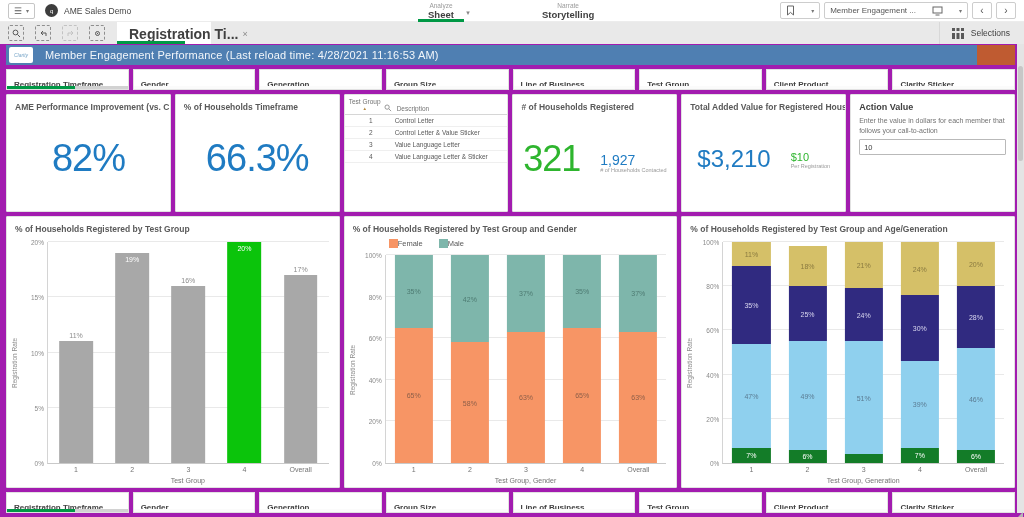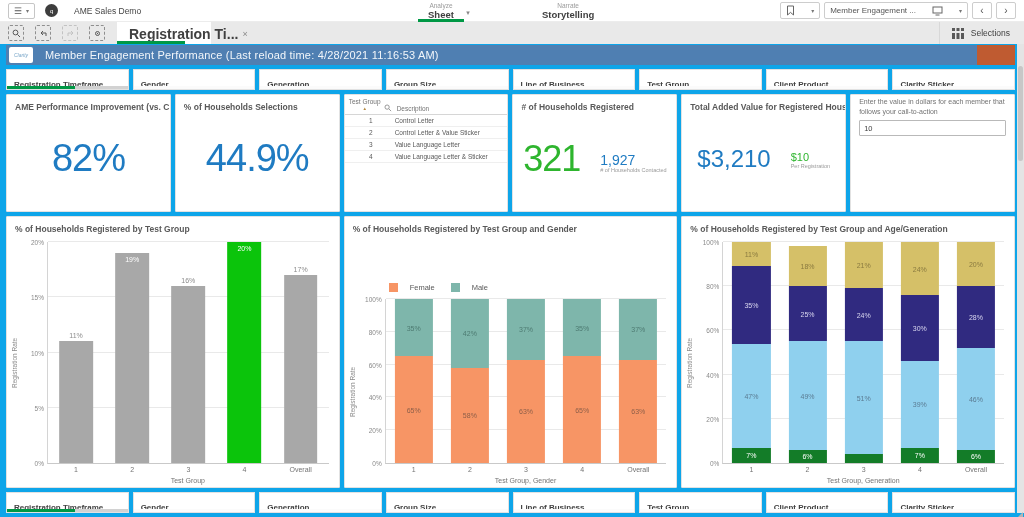--- a/index.html
+++ b/index.html
@@ -5,21 +5,21 @@
   * { margin:0; padding:0; box-sizing:border-box; }
   html,body { width:1024px; height:517px; overflow:hidden; }
   body { font-family:"Liberation Sans", sans-serif; background:#fff; color:#404040; }
   .app { position:relative; width:1024px; height:517px; overflow:hidden; background:#fff; }
 
   
   .topbar { height:22px; background:#fff; display:flex; align-items:center; padding:0 8px; position:relative; border-bottom:1px solid #ececec; }
   .menu-btn { display:flex; align-items:center; gap:4px; border:1px solid #c6c6c6; border-radius:2px; padding:1px 5px; height:16px; font-size:9px; color:#555; background:#fff; }
   .caret { font-size:6px; color:#777; }
   .applogo { width:13px; height:13px; border-radius:50%; background:#3d3d3d; color:#fff; font-size:6px; display:flex; align-items:center; justify-content:center; margin-left:10px; }
-  .app-title { font-size:8.5px; color:#444; margin-left:16px; }
+  .app-title { font-size:8.5px; color:#444; margin-left:6px; }
   .nav-item { position:absolute; top:0; height:22px; text-align:center; padding:2px 10px 0; }
   .nav-item .nlabel { font-size:6.5px; color:#9a9a9a; line-height:7px; }
   .nav-item .nvalue { font-size:9.5px; color:#404040; font-weight:bold; line-height:11px; }
   .nav-analyze { left:418px; border-bottom:3px solid #009845; }
   .nav-narrate { left:532px; }
   .nav-caret { position:absolute; right:-6px; top:9px; font-size:7px; color:#888; }
   .top-right { margin-left:auto; display:flex; align-items:center; gap:4px; }
   .tbtn { display:flex; align-items:center; gap:16px; border:1px solid #cdcdcd; border-radius:2px; background:#fff; height:17px; padding:0 5px; font-size:8px; color:#555; }
   .tbtn svg { display:block; }
   .navbtn { width:20px; justify-content:center; font-size:10px; color:#555; }
@@ -32,21 +32,21 @@
   .tool svg { display:block; }
   .sheet-tab { width:94px; background:#fff; position:relative; padding:2px 6px 0 8px; margin-left:6px; }
   .sheet-tab .trow { display:flex; align-items:center; }
   .tab-title { font-size:14px; font-weight:bold; color:#404040; white-space:nowrap; }
   .tab-close { margin-left:auto; font-size:9px; color:#8a8a8a; padding-left:4px; }
   .tab-sub { font-size:6px; color:#9a9a9a; line-height:7px; }
   .tab-underline { position:absolute; left:0; bottom:0; width:72%; height:3px; background:#009845; }
   .selections { margin-left:auto; display:flex; align-items:center; gap:7px; padding:0 14px 0 12px; border-left:1px solid #d8d8d8; font-size:8.5px; color:#404040; }
 
   
-  .stage { position:absolute; top:44px; left:0; right:0; bottom:0; background:#0ea5e9; padding:1px 9px 4px 6px; display:flex; flex-direction:column; gap:4px; }
+  .stage { position:absolute; top:44px; left:0; right:0; bottom:0; background:#a21caf; padding:1px 9px 4px 6px; display:flex; flex-direction:column; gap:4px; }
   .header-bar { height:20px; background:#4f7fb2; display:flex; align-items:center; position:relative; flex:0 0 auto; }
   .header-logo { width:24px; height:16px; background:#fff; border-radius:2px; margin-left:3px; display:flex; align-items:center; justify-content:center; font-size:5px; color:#7aa7c9; font-style:italic; }
   .header-title { color:#f2f6fa; font-size:11px; margin-left:12px; white-space:nowrap; letter-spacing:0.2px; }
   .header-accent { position:absolute; right:0; top:0; bottom:0; width:38px; background:#bf5b31; }
 
   .filter-row { height:21px; display:flex; gap:4px; flex:0 0 auto; }
   .filter { flex:1; background:#fff; border:1px solid #e2e2e2; position:relative; padding:3px 0 0 7px; }
   .flabel { font-size:8px; font-weight:bold; color:#404040; white-space:nowrap; }
   .fbar { position:absolute; left:0; right:0; bottom:0; height:3px; background:#fbfbfb; }
   .filter.active .fbar { background:#d2d2d2; }
@@ -80,21 +80,21 @@
 
   
   .action-body { padding:2px 8px; }
   .action-desc { font-size:7px; color:#737373; line-height:1.4; }
   .action-input { width:100%; height:16px; border:1px solid #b9b9b9; border-radius:1px; font-size:7.5px; color:#404040; padding:0 4px; font-family:"Liberation Sans",sans-serif; }
 
   
   .charts-row { flex:1; display:flex; gap:4px; min-height:0; }
   .chart-card { flex:1; display:flex; flex-direction:column; min-width:0; }
   .legend { display:flex; gap:16px; align-items:center; padding:3px 0 1px 44px; flex:0 0 auto; }
-  .lg-item { display:flex; align-items:flex-start; gap:12px; font-size:7.5px; color:#595959;margin-top:44px; }
+  .lg-item { display:flex; align-items:flex-start; gap:0; font-size:7.5px; color:#595959; }
   .lg-swatch { width:9px; height:9px; }
   .plot-wrap { flex:1; display:flex; padding:6px 10px 3px 4px; min-height:0; }
   .yaxis-title { writing-mode:vertical-rl; transform:rotate(180deg); font-size:6.5px; color:#8a8a8a; text-align:center; width:10px; flex:0 0 auto; }
   .plot-col { flex:1; display:flex; flex-direction:column; min-width:0; }
   .plot-area { flex:1; position:relative; margin-left:26px; border-left:1px solid #d4d4d4; border-bottom:1px solid #c9c9c9; }
   .grid { position:absolute; left:0; right:0; height:1px; background:#e9e9e9; }
   .ytick { position:absolute; right:calc(100% + 4px); transform:translateY(50%); font-size:6.5px; color:#8a8a8a; }
   .slots { position:absolute; left:0; right:0; top:0; bottom:0; display:flex; }
   .slot { flex:1; position:relative; height:100%; }
   .bar { position:absolute; bottom:0; left:50%; transform:translateX(-50%); width:60%; }
@@ -226,23 +226,23 @@
     <div class="kpi-row">
 
       <div class="card kpi-card">
         <div class="card-title">AME Performance Improvement (vs. C...</div>
         <div class="kpi-center">
             <span class="big-num">82%</span>
           </div>
       </div>
 
       <div class="card kpi-card">
-        <div class="card-title">% of Households Selections</div>
+        <div class="card-title">% of Households Timeframe</div>
         <div class="kpi-center">
-            <span class="big-num">44.9%</span>
+            <span class="big-num">66.3%</span>
           </div>
       </div>
 
       <div class="card kpi-card">
         <div class="tbl">
           <div class="thead">
             <span class="th1"><span>Test Group</span><span class="sort">▲</span></span>
             <span class="th-search">
               <svg width="8" height="8" viewBox="0 0 9 9">
                   <circle cx="3.5" cy="3.5" r="2.4" fill="none" stroke="#8c8c8c" stroke-width="1"></circle>
@@ -292,20 +292,21 @@
             <span class="main-blue">$3,210</span>
             <span class="side">
               <div class="sv-green">$10</div>
               <div class="sl">Per Registration</div>
             </span>
           </div>
         </div>
       </div>
 
       <div class="card kpi-card">
+        <div class="card-title" style="font-size:9px;color:#404040;">Action Value</div>
         <div class="action-body">
           <div class="action-desc">Enter the value in dollars for each member that follows your call-to-action</div>
           <input class="action-input" type="text" value="10" style="">
         </div>
       </div>
     </div>
 
     <div class="charts-row">
 
       <div class="card chart-card">

